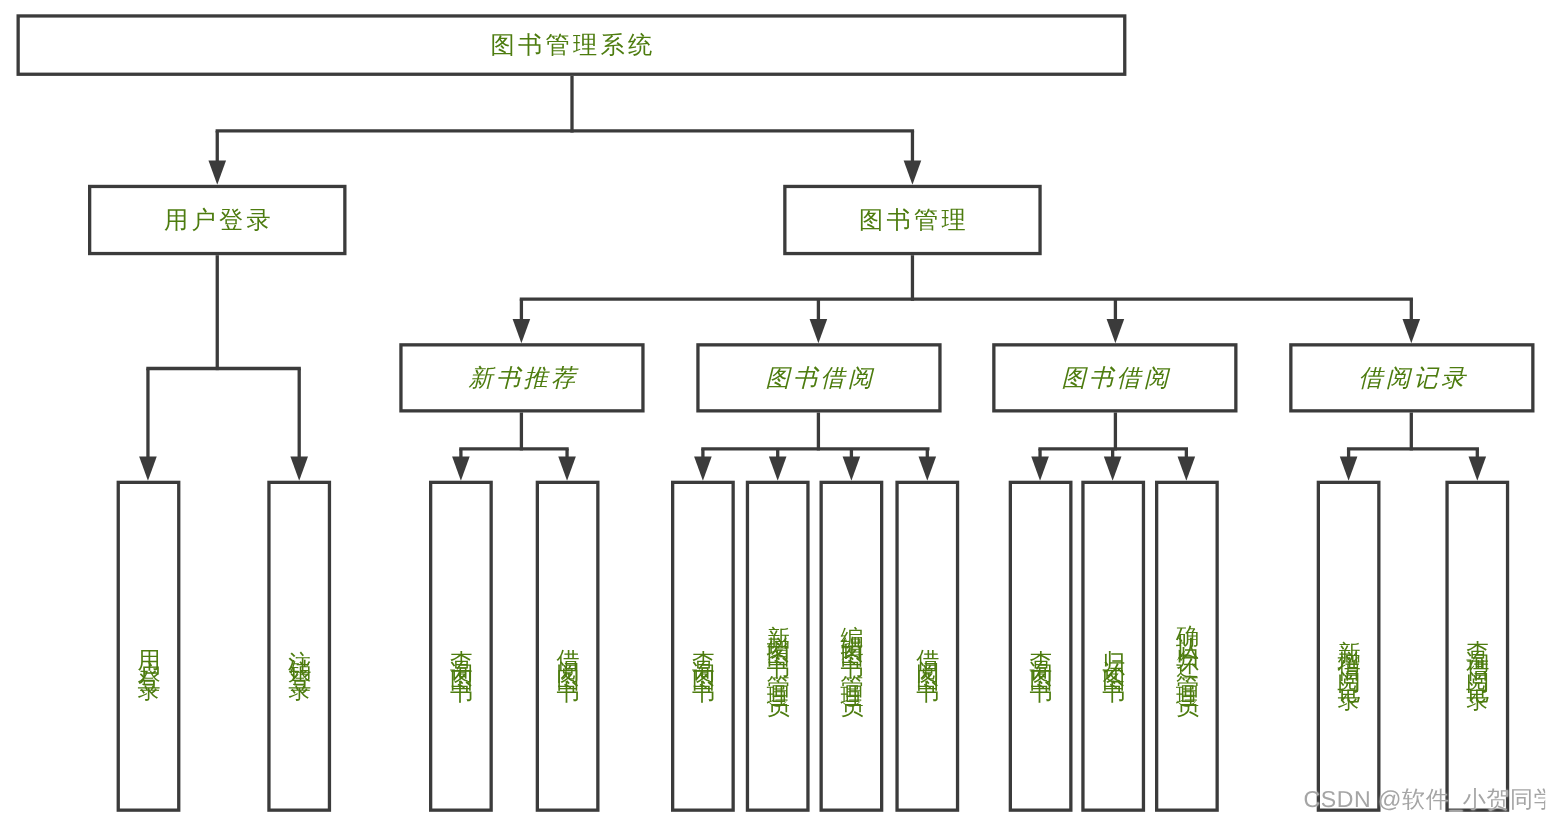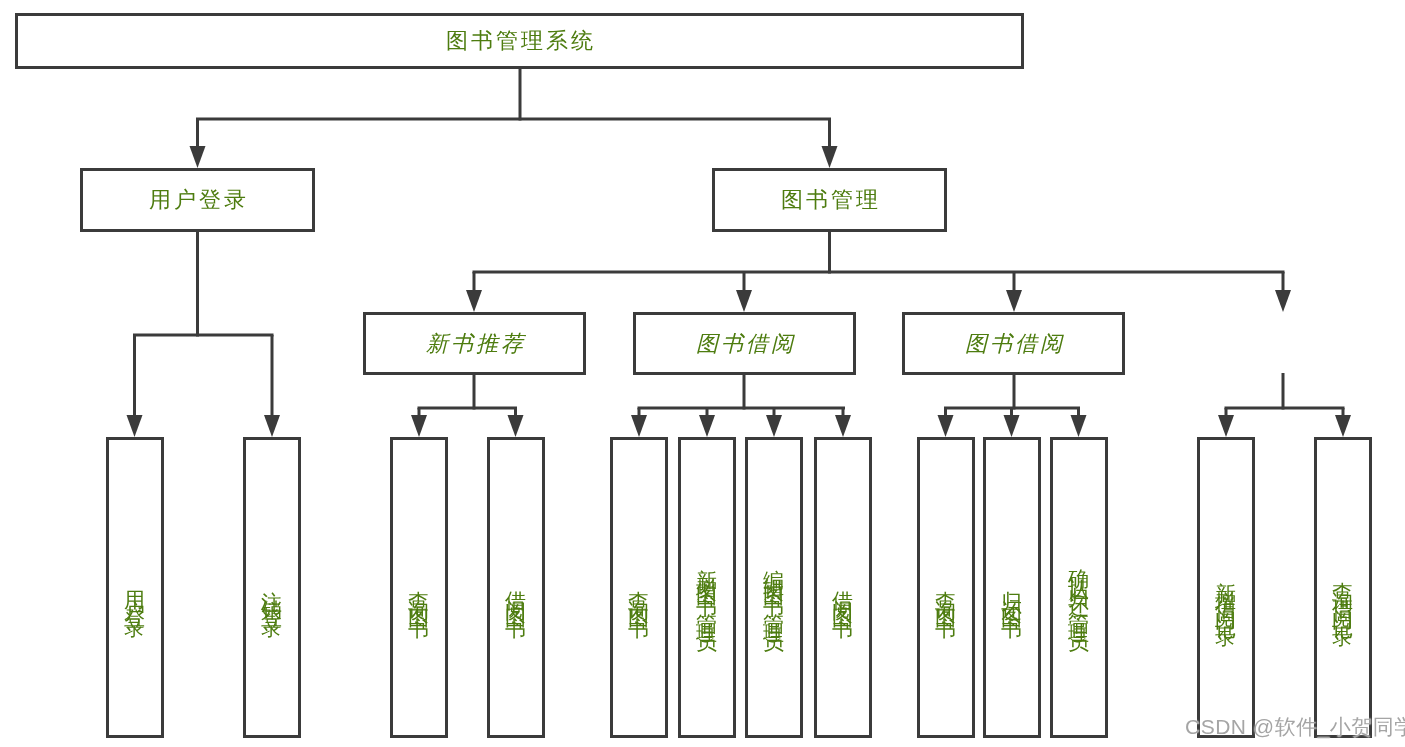--- a/index.html
+++ b/index.html
@@ -171,20 +171,23 @@
 
   <div class="box lvl3 n-new-book">
     <span class="hlabel">新书推荐</span>
   </div>
   <div class="box lvl3 n-borrow">
     <span class="hlabel">图书借阅</span>
   </div>
   <div class="box lvl3 n-current">
     <span class="hlabel">图书借阅</span>
   </div>
+  <div class="box lvl3 n-records">
+    <span class="hlabel">借阅记录</span>
+  </div>
 
   <div class="box leaf l-g1a">
     <span class="vtext">用户登录</span>
   </div>
   <div class="box leaf l-g1b">
     <span class="vtext">注销登录</span>
   </div>
 
   <div class="box leaf l-g2a">
     <span class="vtext">查询图书</span>

